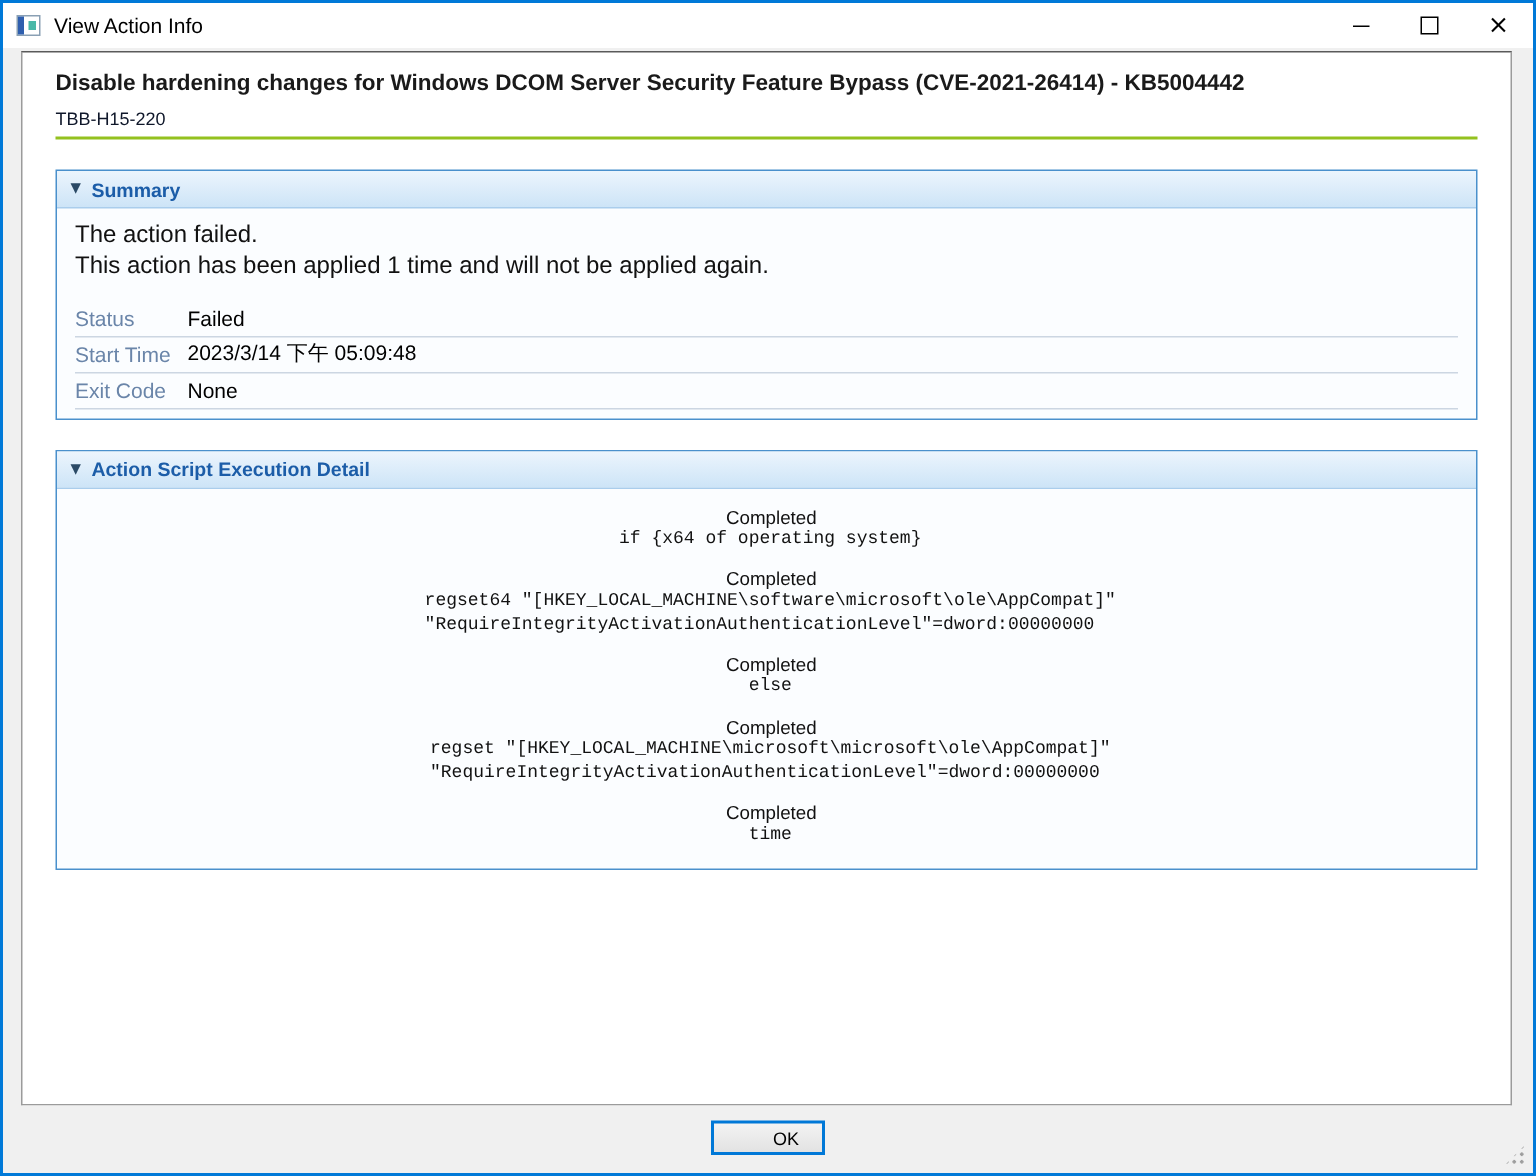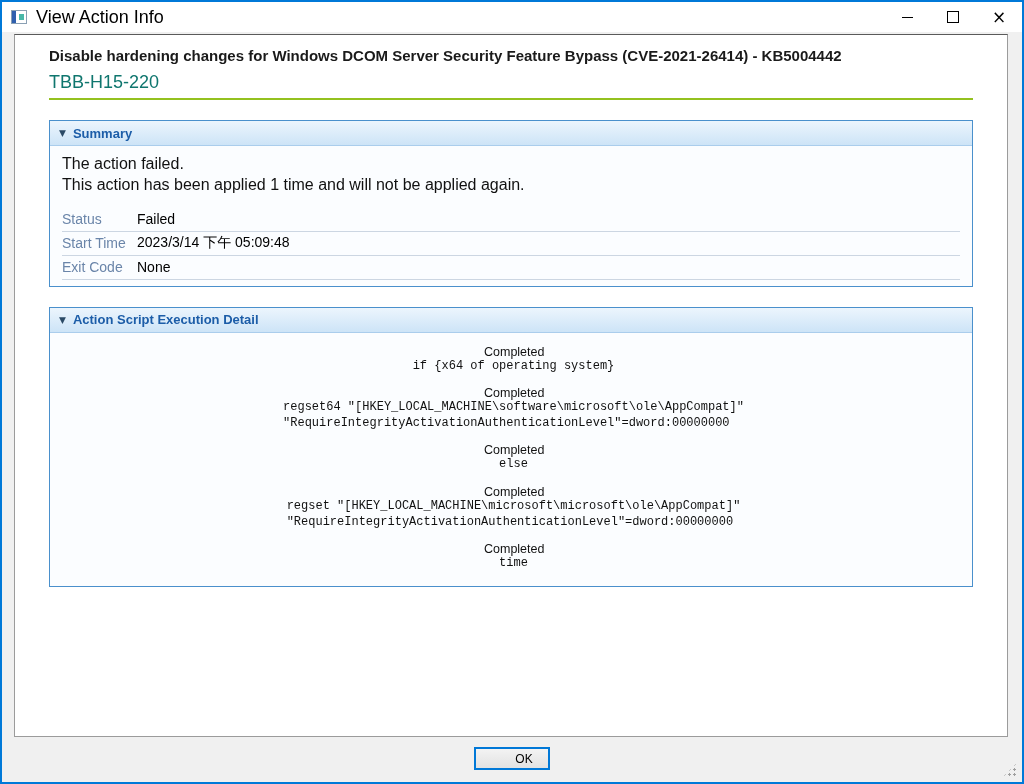--- a/index.html
+++ b/index.html
@@ -15,39 +15,39 @@
   
   .titlebar {
     height:30px; display:flex; align-items:center; background:#fff;
   }
   .app-icon {
     width:16px; height:14px; margin-left:9px; box-sizing:border-box;
     border:1px solid #8aa0b4; background:#fff; display:flex;
   }
   .app-icon .bar { width:4px; height:100%; background:#2f5fae; }
   .app-icon .dot { width:5px; height:6px; background:#49b8a8; margin:auto; }
-  .titlebar-text { font-size:18px; color:#000; margin-left:9px; }
+  .titlebar-text { font-size:14px; color:#000; margin-left:9px; }
   .win-controls { margin-left:auto; display:flex; height:30px; }
   .win-btn { width:46px; height:30px; display:flex; align-items:center; justify-content:center; }
   .glyph-min { width:11px; border-top:1px solid #000; display:block; }
   .glyph-max { width:10px; height:10px; border:1px solid #000; display:block; }
   .glyph-close { font-size:17px; color:#000; line-height:1; font-family:"DejaVu Sans", sans-serif; }
   
   .main {
     position:absolute; top:30px; left:0; right:0; bottom:0; background:#f0f0f0;
   }
   .panel {
     position:absolute; top:2px; left:12px; right:14px; bottom:45px;
     background:#fff; box-sizing:border-box;
     border:1px solid #9b9b9b; border-top-color:#5a5a5a;
-    padding:12px 34px; overflow:hidden;
+    padding:12px 22px; overflow:hidden;
   }
   .doc-title { font-size:15px; font-weight:bold; color:#1a1a1a; line-height:1.2; }
   .doc-subtitle {
-    font-size:18px; color:#0f766e; margin-top:7px; padding-bottom:5px;
+    font-size:12px; color:#0f172a; margin-top:7px; padding-bottom:5px;
     border-bottom:2px solid #94c11f;
   }
   
   .section-box { border:1px solid #4a90cc; background:#fbfdff; margin-top:20px; }
   .section-header {
     height:25px; box-sizing:border-box;
     background:linear-gradient(#ecf5fd, #cde4f7);
     border-bottom:1px solid #aacdec;
     display:flex; align-items:center; padding-left:9px;
     font-size:13px; font-weight:bold; color:#1c5da8;

